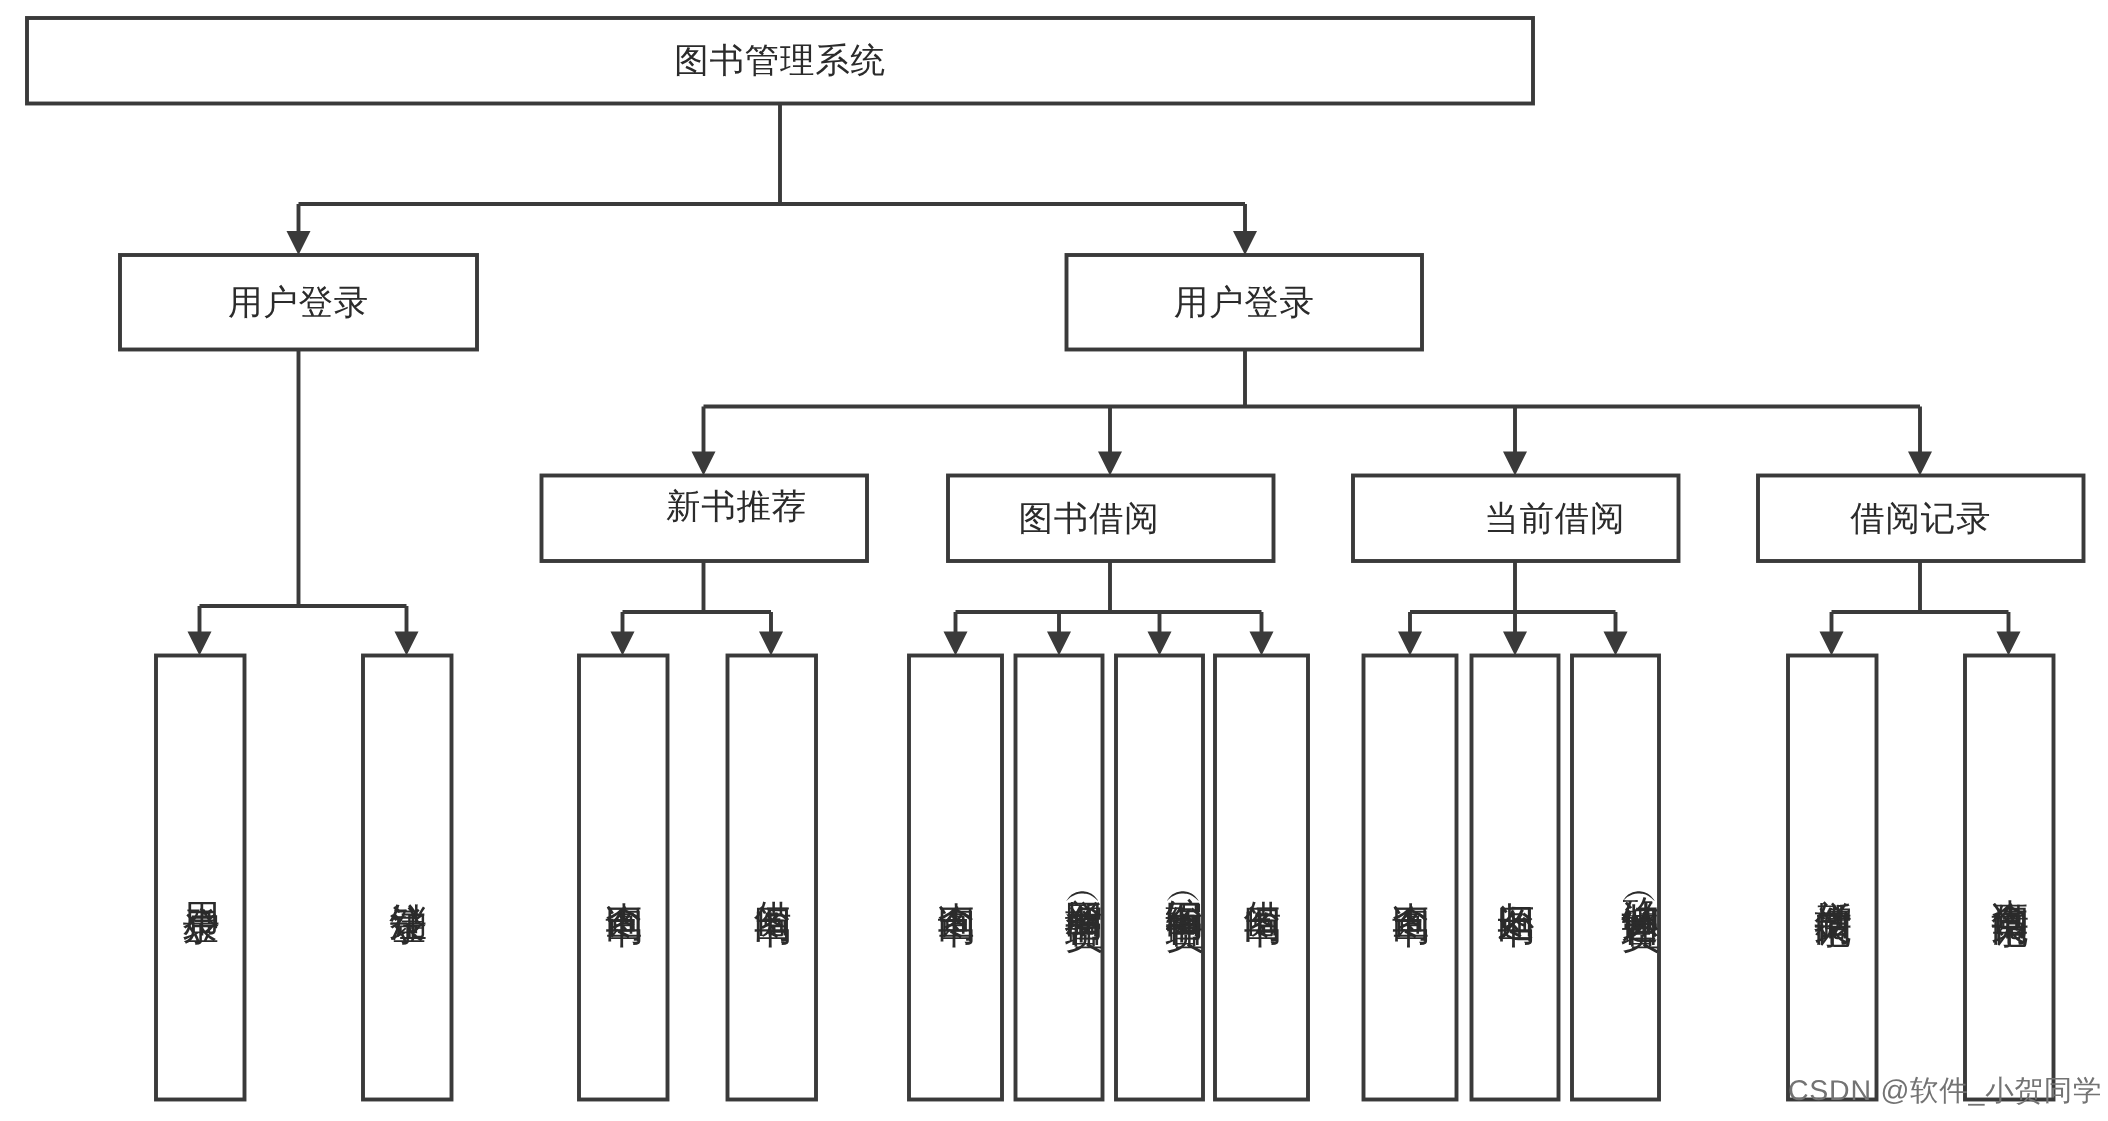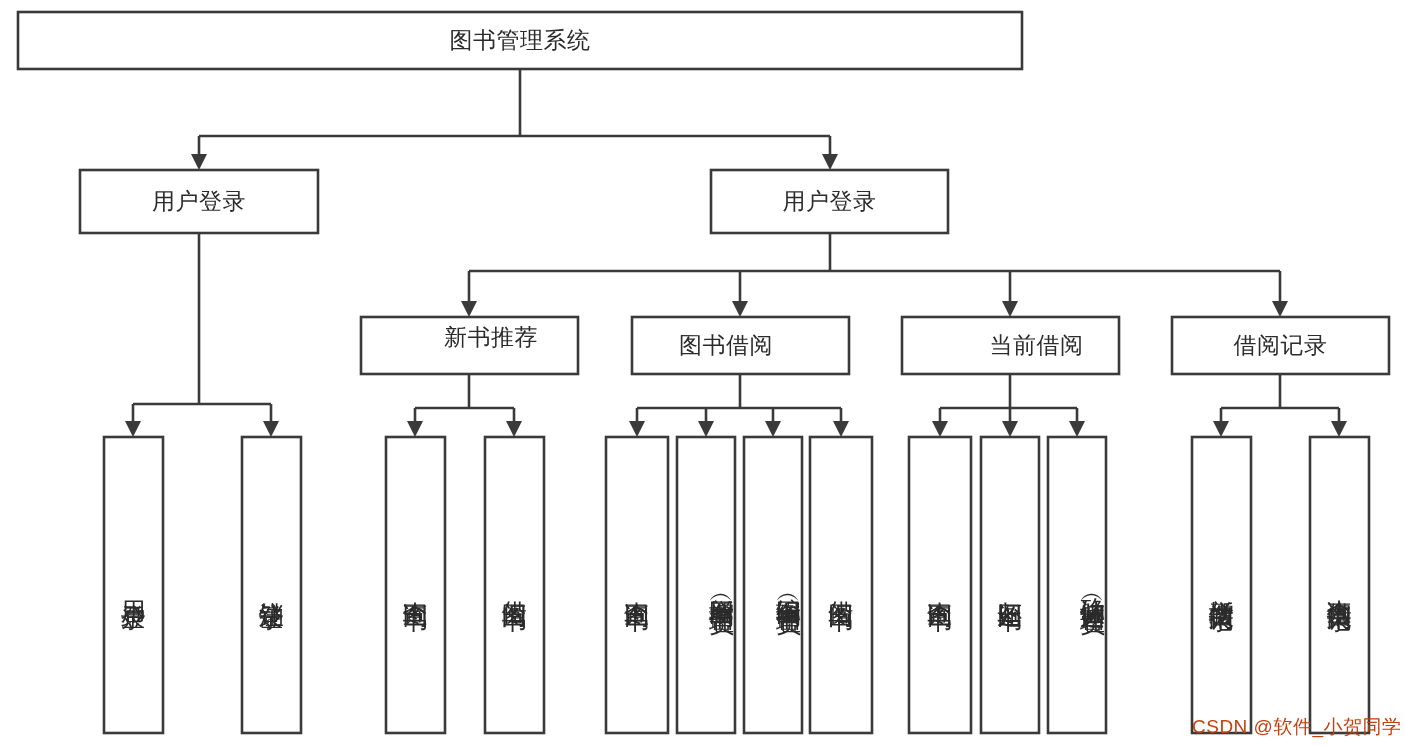--- a/index.html
+++ b/index.html
@@ -57,21 +57,21 @@
     line-height: 1.05;
     align-items: flex-start;
     padding-top: 4px;
   }
   .node-label.vertical.mid {
     align-items: center;
     padding-top: 0;
   }
   .watermark {
     position: absolute;
-    color: #c2410c;
+    color: #737373;
     font-size: 19px;
     white-space: nowrap;
     letter-spacing: 0.5px;
   }
 </style>
 </head>
 <body>
 
 <div id="canvas">
 

